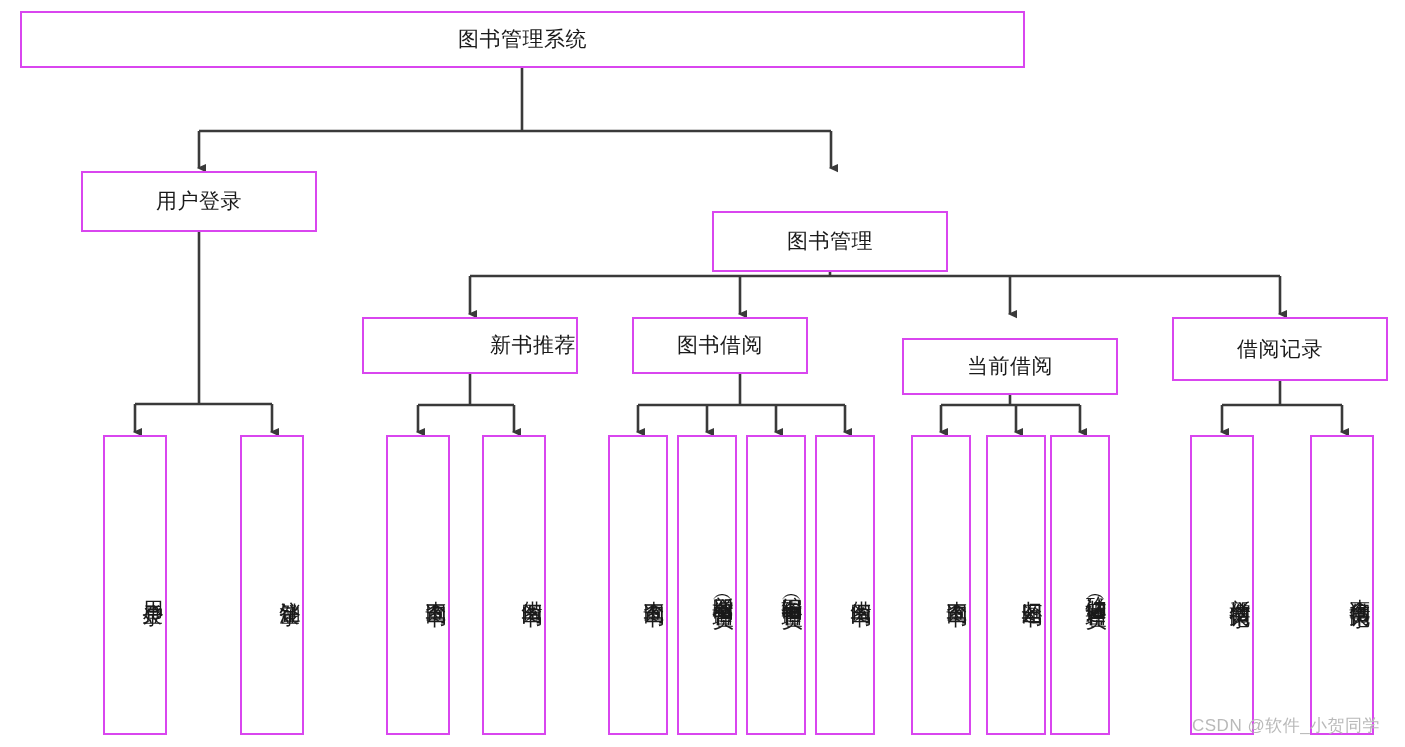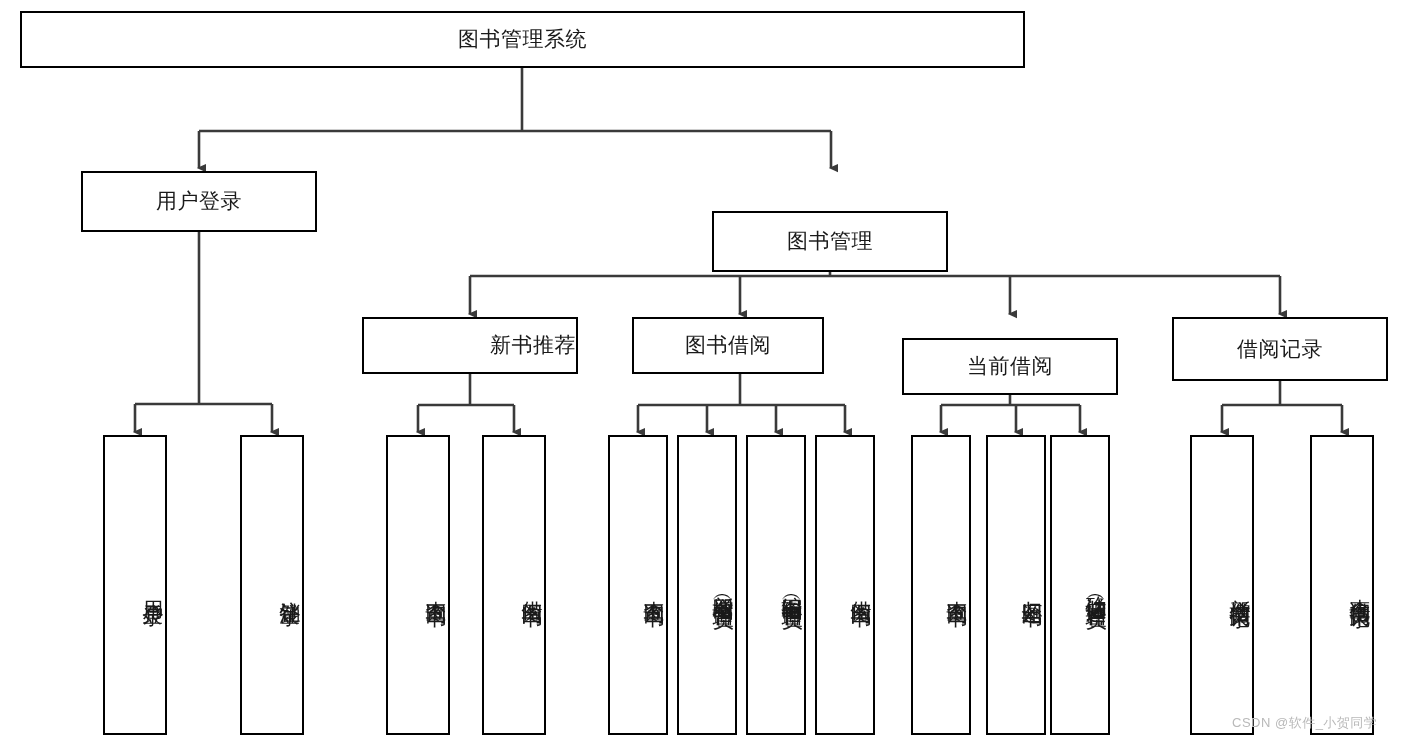--- a/index.html
+++ b/index.html
@@ -21,21 +21,21 @@
     position: absolute;
     left: 0;
     top: 0;
     width: 1405px;
     height: 747px;
     pointer-events: none;
   }
   .node {
     position: absolute;
     box-sizing: border-box;
-    border: 2px solid #000000;
+    border: 2px solid #d946ef;
     background: #ffffff;
     display: flex;
     align-items: center;
     justify-content: center;
     color: #1a1a1a;
     line-height: 1.18;
     text-align: center;
     z-index: 2;
   }
   .node.horiz {
@@ -55,26 +55,25 @@
     display: block;
     white-space: pre-line;
   }
   .node.vert .lbl {
     white-space: normal;
   }
   #watermark {
     position: absolute;
     left: 1192px;
     top: 714px;
-    font-size: 13px;
+    font-size: 17px;
     color: #b9b9b9;
     white-space: nowrap;
     z-index: 3;
     letter-spacing: 0.5px;
-    padding-left: 40px;
   }
 </style>
 </head>
 <body>
 
 <div id="canvas">
 
   <svg id="edges" viewBox="0 0 1405 747" width="1405" height="747" xmlns="http://www.w3.org/2000/svg">
     <defs>
       <marker id="arrow" markerWidth="10" markerHeight="10" refX="4.6" refY="7.4" orient="auto" markerUnits="userSpaceOnUse">
@@ -133,21 +132,21 @@
   <div class="node horiz" id="node-l1-0" style="left: 81px; top: 171px; width: 236px; height: 61px;">
     <span class="lbl">用户登录</span>
   </div>
   <div class="node horiz" id="node-l1-1" style="left: 712px; top: 171px; width: 236px; height: 61px; margin-top: 40px;">
     <span class="lbl">图书管理</span>
   </div>
 
   <div class="node horiz" id="node-l2-0" style="left: 362px; top: 317px; width: 216px; height: 57px; justify-content: flex-end;">
     <span class="lbl">新书推荐</span>
   </div>
-  <div class="node horiz" id="node-l2-1" style="left: 632px; top: 317px; width: 192px; height: 57px;">
+  <div class="node horiz" id="node-l2-1" style="left: 632px; top: 317px; width: 176px; height: 57px;">
     <span class="lbl">图书借阅</span>
   </div>
   <div class="node horiz" id="node-l2-2" style="left: 902px; top: 317px; width: 216px; height: 57px; margin-top: 21px;">
     <span class="lbl">当前借阅</span>
   </div>
   <div class="node horiz" id="node-l2-3" style="left: 1172px; top: 317px; width: 216px; height: 64px;">
     <span class="lbl">借阅记录</span>
   </div>
 
   <div class="node vert" id="node-leaf-0" style="left: 103px; top: 435px; width: 64px; height: 300px;">

